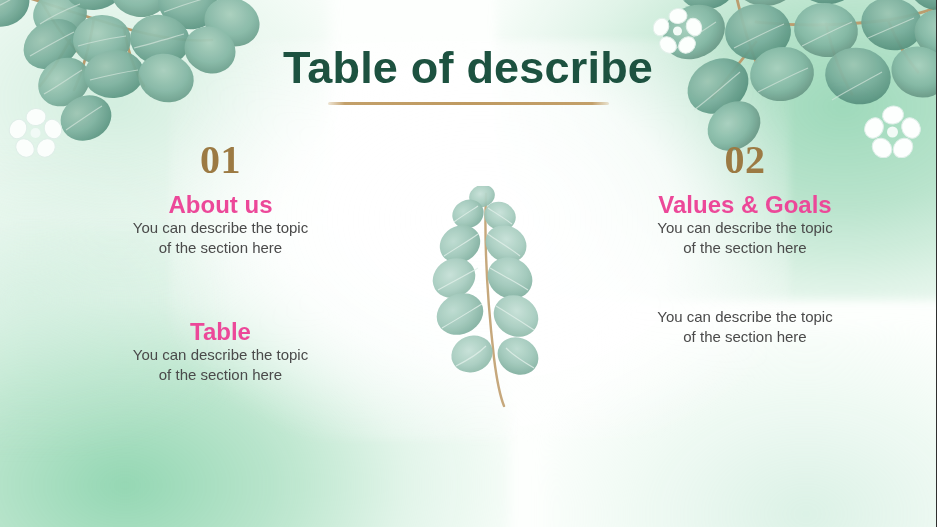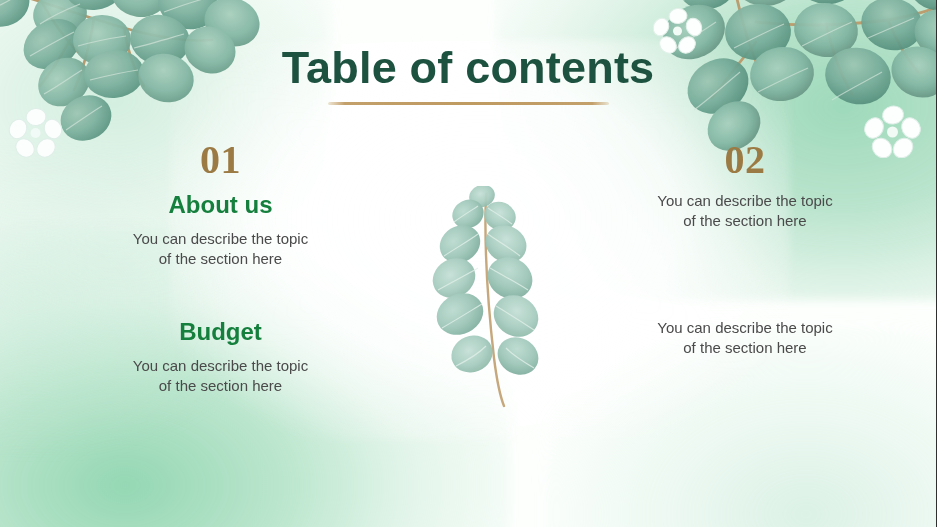--- a/index.html
+++ b/index.html
@@ -146,29 +146,28 @@
     font-family: "Liberation Serif", serif;
     font-size: 40px;
     font-weight: bold;
     color: #9c7a43;
     line-height: 1;
     letter-spacing: 0.5px;
   }
   .toc-heading {
     font-size: 24px;
     font-weight: bold;
-    color: #15803d;
+    color: #ec4899;
     margin-top: 12px;
     line-height: 1.1;
     white-space: nowrap;
   }
   .toc-desc {
     font-size: 15px;
     color: #4a4a4a;
-    margin-top: 11px;
     line-height: 1.33;
   }
 </style>
 </head>
 <body>
 
 <div class="slide">
 
   <div class="wash wash-topright"></div>
   <div class="wash wash-topleft"></div>
@@ -360,45 +359,46 @@
         <ellipse cx="47" cy="24" rx="10.5" ry="9" transform="rotate(62 47 24)"></ellipse>
         <ellipse cx="39" cy="44" rx="10.5" ry="9" transform="rotate(134 39 44)"></ellipse>
         <ellipse cx="18" cy="44" rx="10.5" ry="9" transform="rotate(-134 18 44)"></ellipse>
         <ellipse cx="10" cy="24" rx="10.5" ry="9" transform="rotate(-62 10 24)"></ellipse>
       </g>
       <circle cx="28.5" cy="28" r="5.5" fill="#f2faf6"></circle>
     </svg>
   </div>
 
   <div class="title-block">
-    <h1 class="title">Table of contents</h1>
+    <h1 class="title">Table of describe</h1>
     <div class="title-rule"></div>
   </div>
 
   <div class="toc">
 
     <div class="toc-item col-left">
       <div class="toc-number">01</div>
       <div class="toc-heading">About us</div>
       <div class="toc-desc">
         <div>You can describe the topic</div>
         <div>of the section here</div>
       </div>
     </div>
 
     <div class="toc-item col-right">
       <div class="toc-number">02</div>
+      <div class="toc-heading">Values &amp; Goals</div>
       <div class="toc-desc">
         <div>You can describe the topic</div>
         <div>of the section here</div>
       </div>
     </div>
 
     <div class="toc-item col-left">
-      <div class="toc-heading">Budget</div>
+      <div class="toc-heading">Table</div>
       <div class="toc-desc">
         <div>You can describe the topic</div>
         <div>of the section here</div>
       </div>
     </div>
 
     <div class="toc-item col-right">
       <div class="toc-desc">
         <div>You can describe the topic</div>
         <div>of the section here</div>

